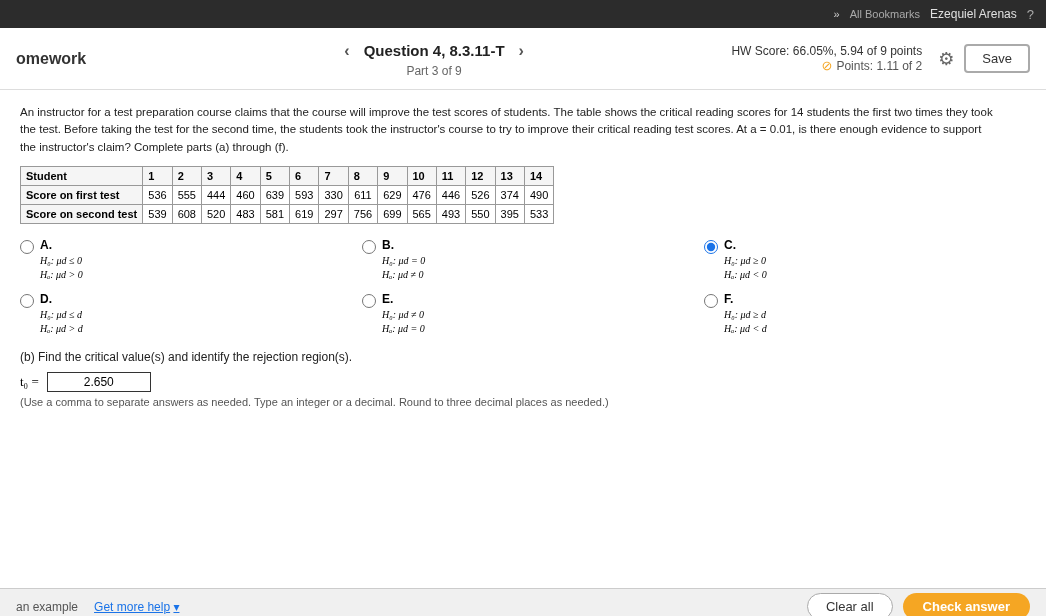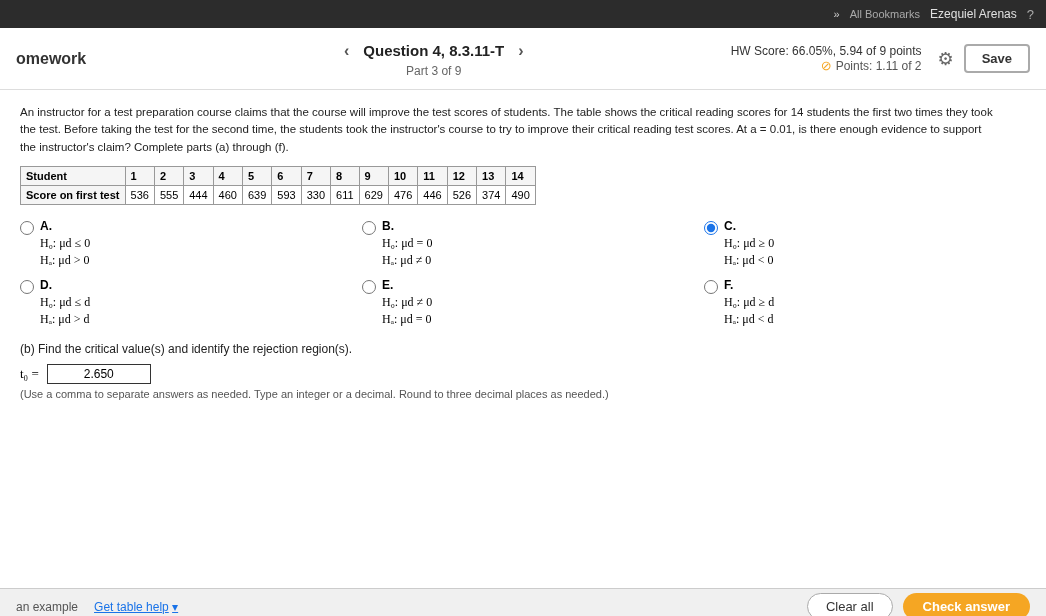--- a/index.html
+++ b/index.html
@@ -113,21 +113,21 @@
       font-size: 18px;
       color: #666;
       cursor: pointer;
     }
     .save-btn {
       background: #fff;
       border: 2px solid #aaa;
       border-radius: 4px;
       padding: 5px 16px;
       font-size: 13px;
-      font-weight: bold;
+      font-weight: normal;
       color: #333;
       cursor: pointer;
     }
 
     
     .main {
       background: #fff;
       margin: 0;
       padding: 14px 20px 10px 20px;
       height: calc(616px - 28px - 54px - 36px);
@@ -194,22 +194,23 @@
       display: flex;
       flex-direction: column;
       font-size: 12px;
     }
     .option-label {
       font-weight: bold;
       margin-bottom: 2px;
     }
     .math-text {
       font-family: 'Times New Roman', serif;
-      font-size: 12px;
+      font-size: 10px;
       line-height: 1.4;
+      font-style: italic;
     }
 
     
     .part-b {
       font-size: 12px;
       color: #222;
       margin-bottom: 8px;
       font-weight: 500;
     }
     .t0-row {
@@ -363,20 +364,37 @@
           <td>593</td>
           <td>330</td>
           <td>611</td>
           <td>629</td>
           <td>476</td>
           <td>446</td>
           <td>526</td>
           <td>374</td>
           <td>490</td>
         </tr>
+        <tr>
+          <td>Score on second test</td>
+          <td>539</td>
+          <td>608</td>
+          <td>520</td>
+          <td>483</td>
+          <td>581</td>
+          <td>619</td>
+          <td>297</td>
+          <td>756</td>
+          <td>699</td>
+          <td>565</td>
+          <td>493</td>
+          <td>550</td>
+          <td>395</td>
+          <td>533</td>
+        </tr>
       </tbody>
   </table>
 
   <div class="options-grid" id="options-grid">
   <div class="option-item">
         <input type="radio" name="hypothesis" class="option-radio" style="">
         <div class="option-content">
           <span class="option-label">A.</span>
           <span class="math-text">H₀: μd ≤ 0</span>
           <span class="math-text">Hₐ: μd &gt; 0</span>
@@ -430,21 +448,21 @@
     <input class="t0-input" type="text" value="2.650" style="">
   </div>
   <div class="use-comma-note">(Use a comma to separate answers as needed. Type an integer or a decimal. Round to three decimal places as needed.)</div>
 
 </div>
 
 <div class="bottom-bar">
   <div class="bottom-left">
     <span class="an-example">an example</span>
     <span class="get-more-help">
-      <span>Get table help</span>
+      <span>Get more help</span>
       <span>▾</span>
     </span>
   </div>
   <div class="bottom-right">
     <button class="clear-all-btn">Clear all</button>
     <button class="check-answer-btn">Check answer</button>
   </div>
 </div>
 
 </body></html>

